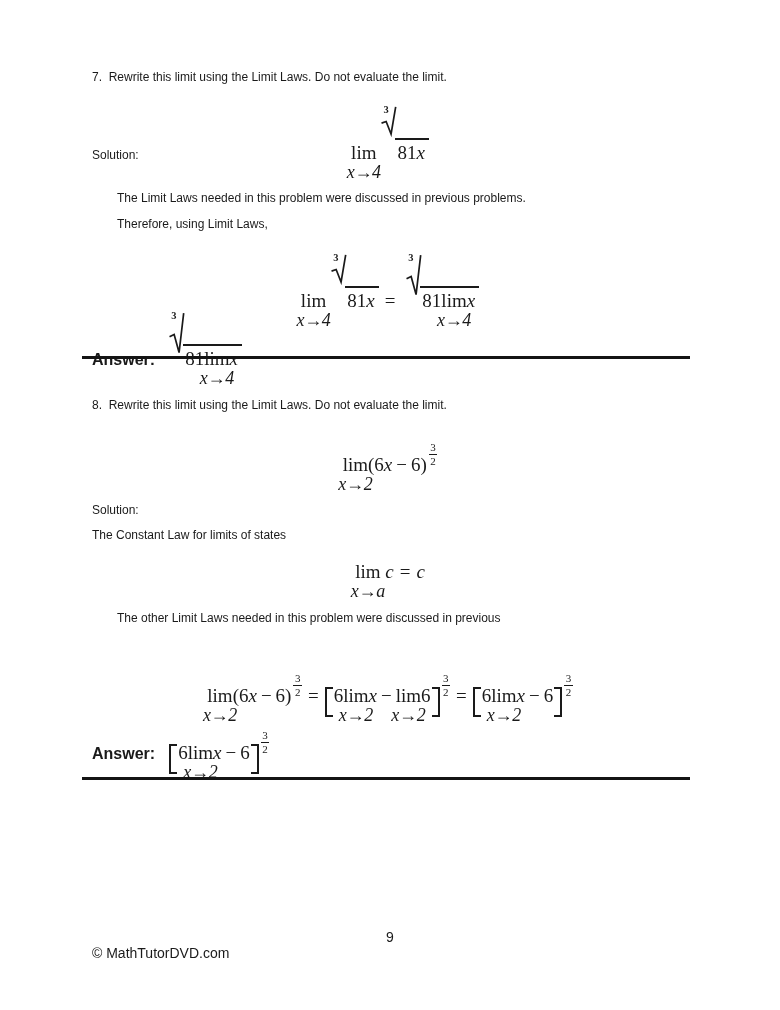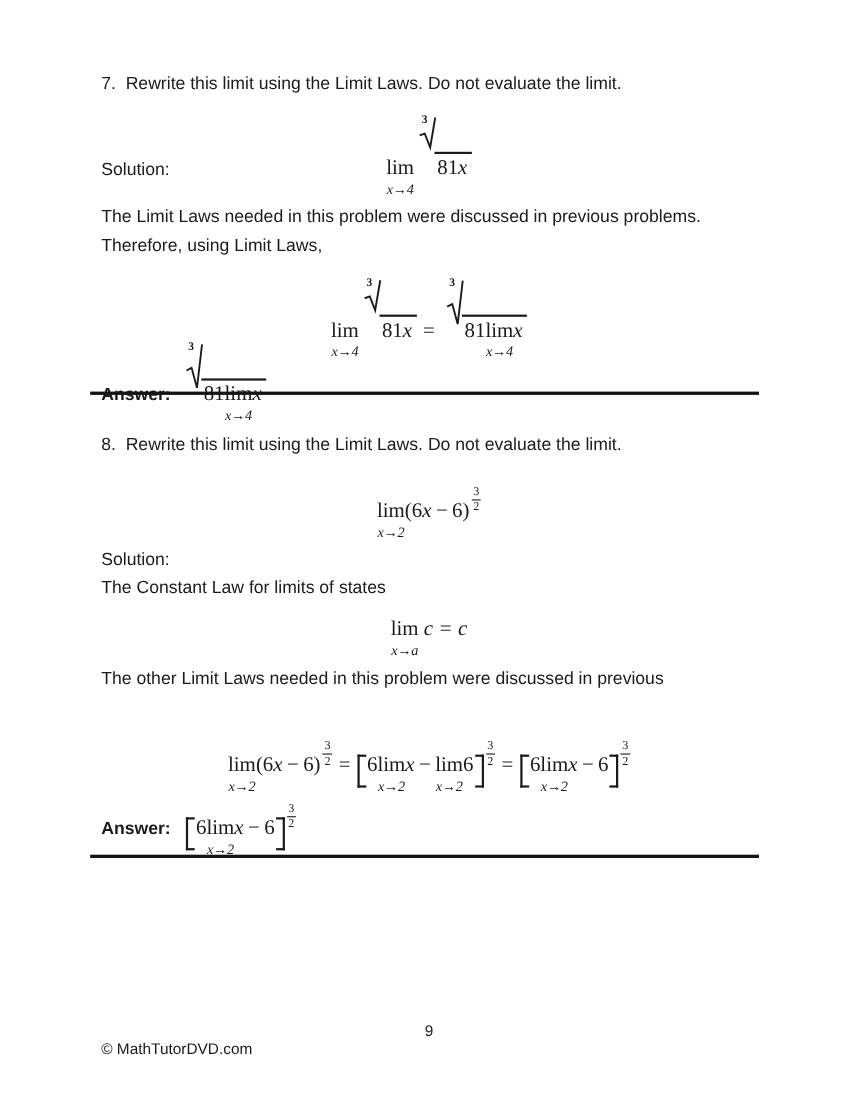--- a/index.html
+++ b/index.html
@@ -3,34 +3,34 @@
 <meta charset="utf-8">
 <style>
   * { margin:0; padding:0; box-sizing:border-box; }
   html, body { background:#ffffff; }
   body {
     width:780px; height:1010px; position:relative; overflow:hidden;
     font-family:"Liberation Sans","DejaVu Sans",sans-serif;
     color:#1a1a1a;
   }
   .abs { position:absolute; }
-  .text { font-size:16px; line-height:24px; }
+  .text { font-size:12px; line-height:24px; }
   .pre { white-space:pre; }
-  .para { line-height:26px; }
+  .para { line-height:26px;margin-left:25px; }
   .math {
     font-family:"Liberation Serif","DejaVu Serif",serif;
     font-size:19px; line-height:24px; white-space:nowrap;
   }
   .it { font-style:italic; }
   .display { position:absolute; left:0; width:780px; text-align:center; }
   
   .lim { display:inline-block; position:relative; }
   .lim .sub {
     position:absolute; left:50%; transform:translateX(-50%); top:19px;
-    font-size:13px; font-style:italic; white-space:nowrap; letter-spacing:-0.3px;text-align:right;
+    font-size:18px; font-style:italic; white-space:nowrap; letter-spacing:-0.3px;text-align:right;
   }
   
   .root { display:inline-block; position:relative; padding-left:14px; margin-left:5px; }
   .root .idx {
     position:absolute; left:2px; top:-2px;
     font-size:10.5px; font-weight:700; font-style:normal; line-height:11px;
   }
   .root .surd { position:absolute; left:0; top:0; width:15px; overflow:visible; }
   .root.small .surd { height:29px; }
   .root.tall  .surd { height:42px; }

